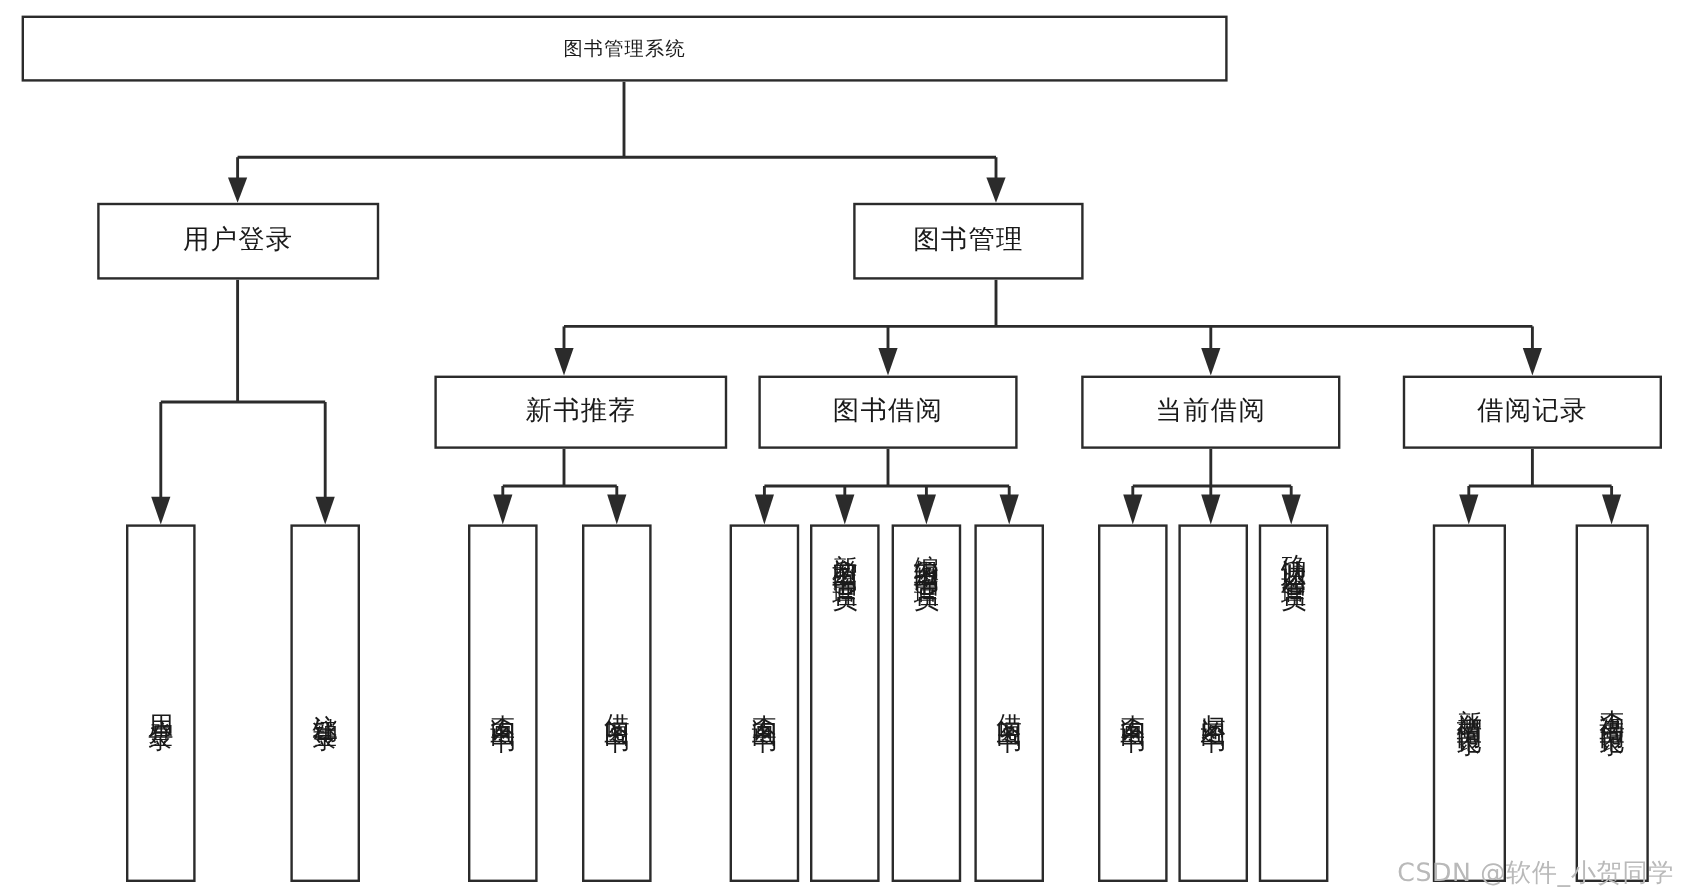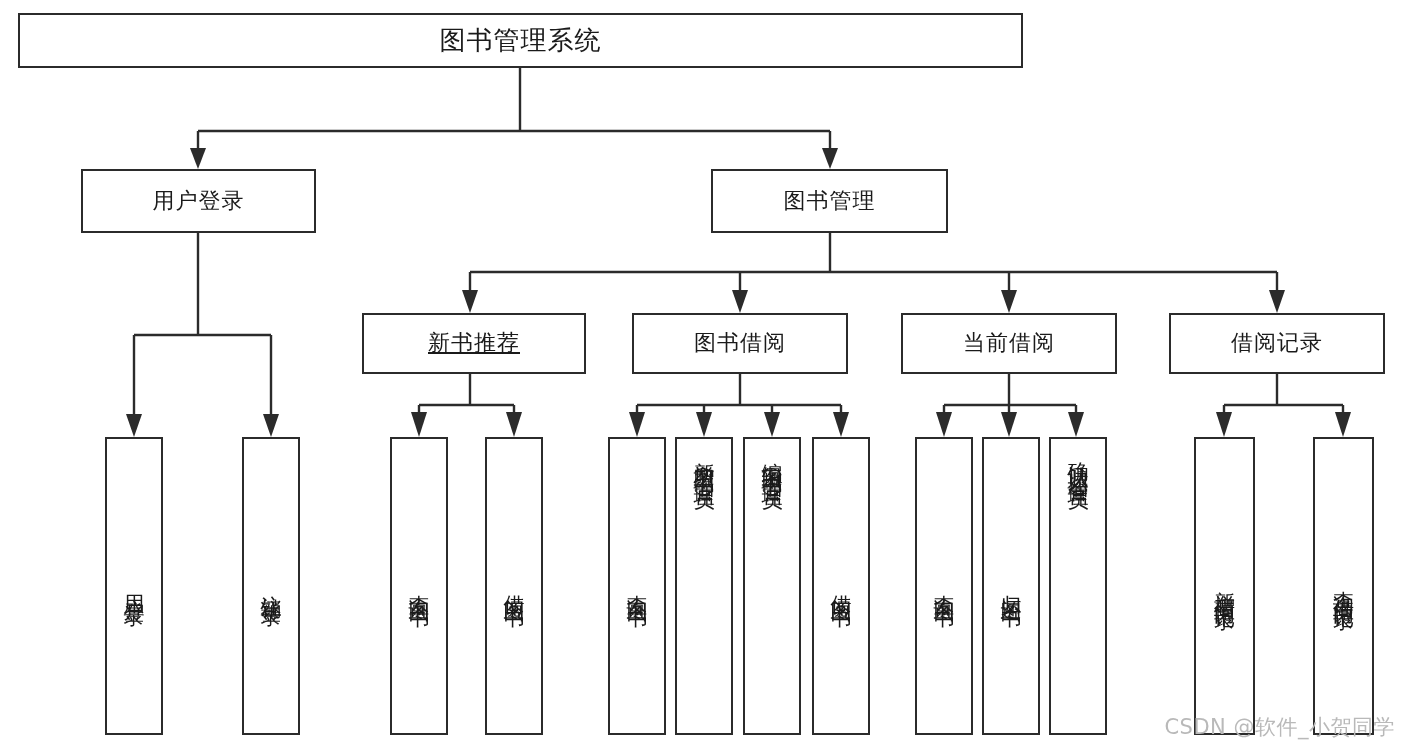--- a/index.html
+++ b/index.html
@@ -23,21 +23,21 @@
     display:flex;
     align-items:center;
     justify-content:center;
     line-height:1.12;
   }
   .node.h{
     font-size:22px;
     letter-spacing:1px;
   }
   .node.root{
-    font-size:26px;
+    font-size:16px;
   }
   
   .node.v{
     font-size:21px;
     letter-spacing:2px;
     align-items:center;
     justify-content:center;
     padding:6px 0;
   }
   .node.v .vtext{
@@ -142,25 +142,25 @@
     <polygon class="ar" points="1335,412 1351,412 1343,437"></polygon>
   </svg>
 
   <div class="node h root" style="left:18px;top:13px;width:1005px;height:55px;">
     <span>图书管理系统</span>
   </div>
 
   <div class="node h" style="left:81px;top:169px;width:235px;height:64px;">
     <span>用户登录</span>
   </div>
-  <div class="node h" style="left:711px;top:169px;width:237px;height:64px;">
+  <div class="node h" style="left:711px;top:169px;width:192px;height:64px;">
     <span>图书管理</span>
   </div>
 
-  <div class="node h" style="left:362px;top:313px;width:224px;height:61px;text-decoration:underline;">
+  <div class="node h" style="left:362px;top:313px;width:244px;height:61px;">
     <span>新书推荐</span>
   </div>
   <div class="node h" style="left:901px;top:313px;width:216px;height:61px;">
     <span>当前借阅</span>
   </div>
   <div class="node h" style="left:632px;top:313px;width:216px;height:61px;">
     <span>图书借阅</span>
   </div>
   <div class="node h" style="left:1169px;top:313px;width:216px;height:61px;">
     <span>借阅记录</span>

